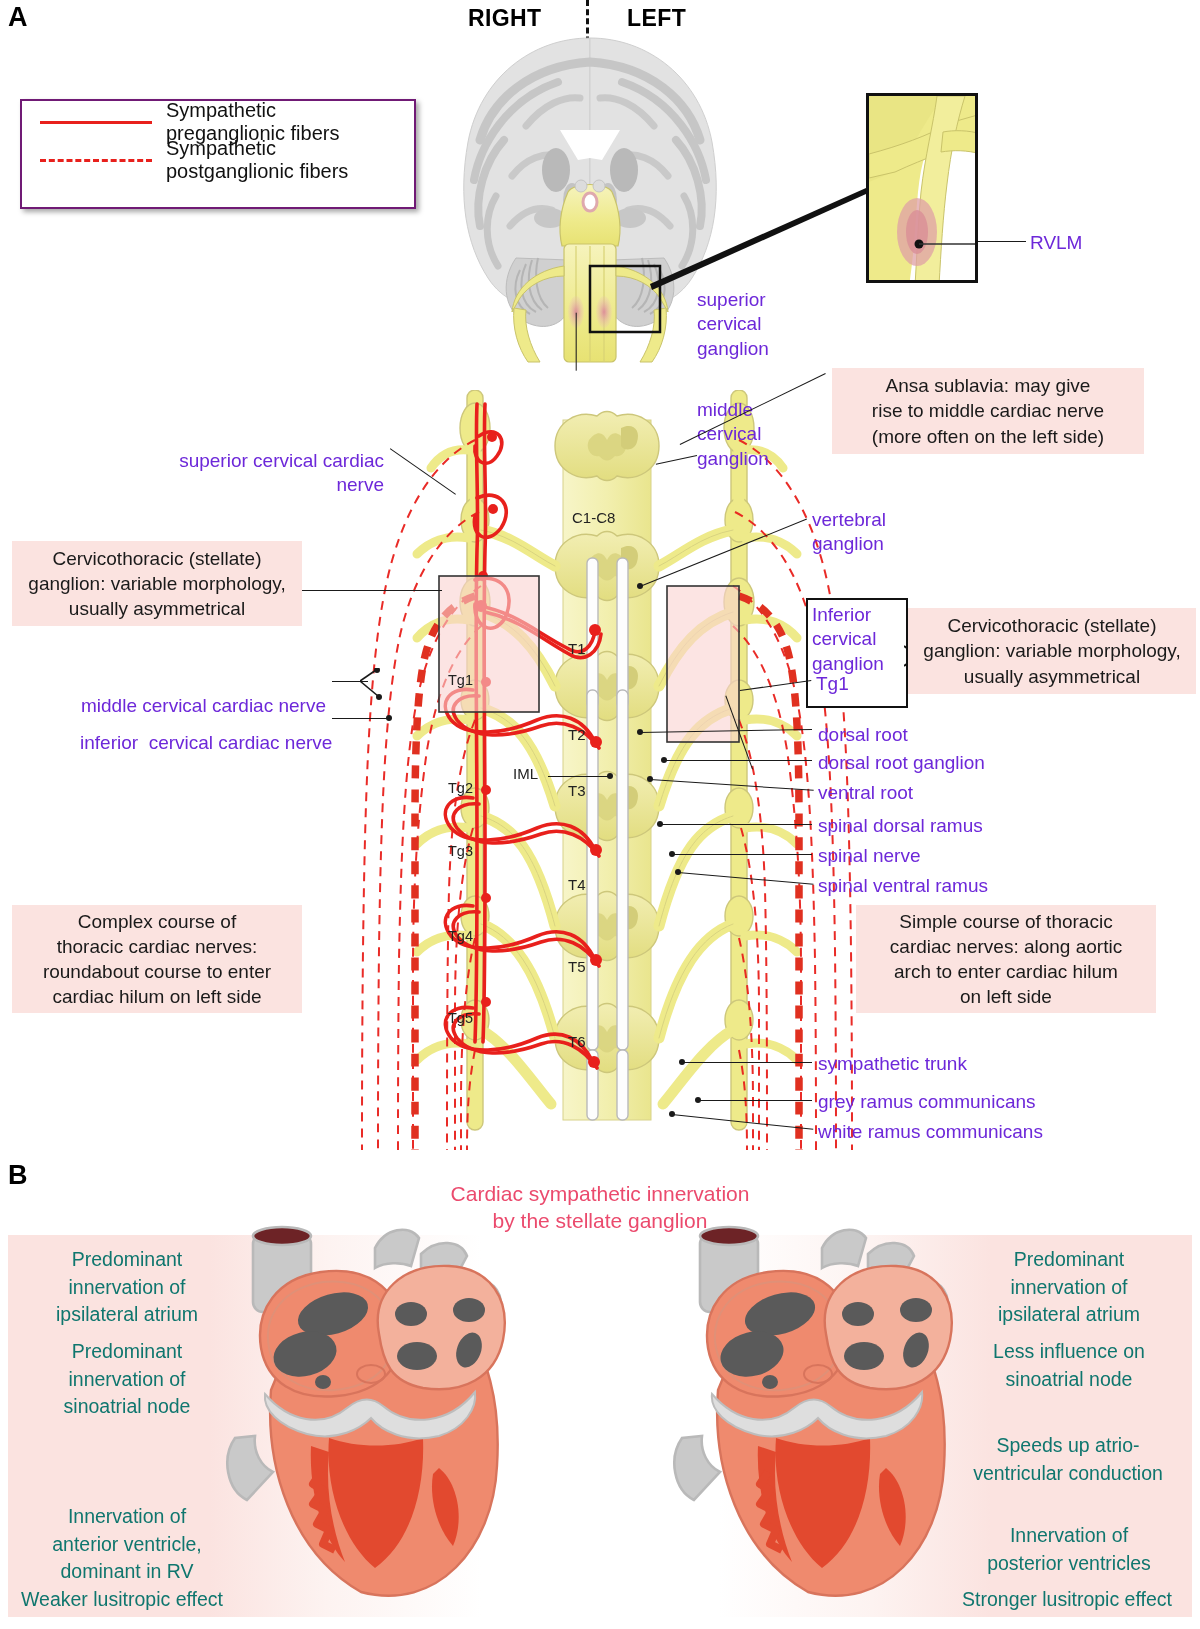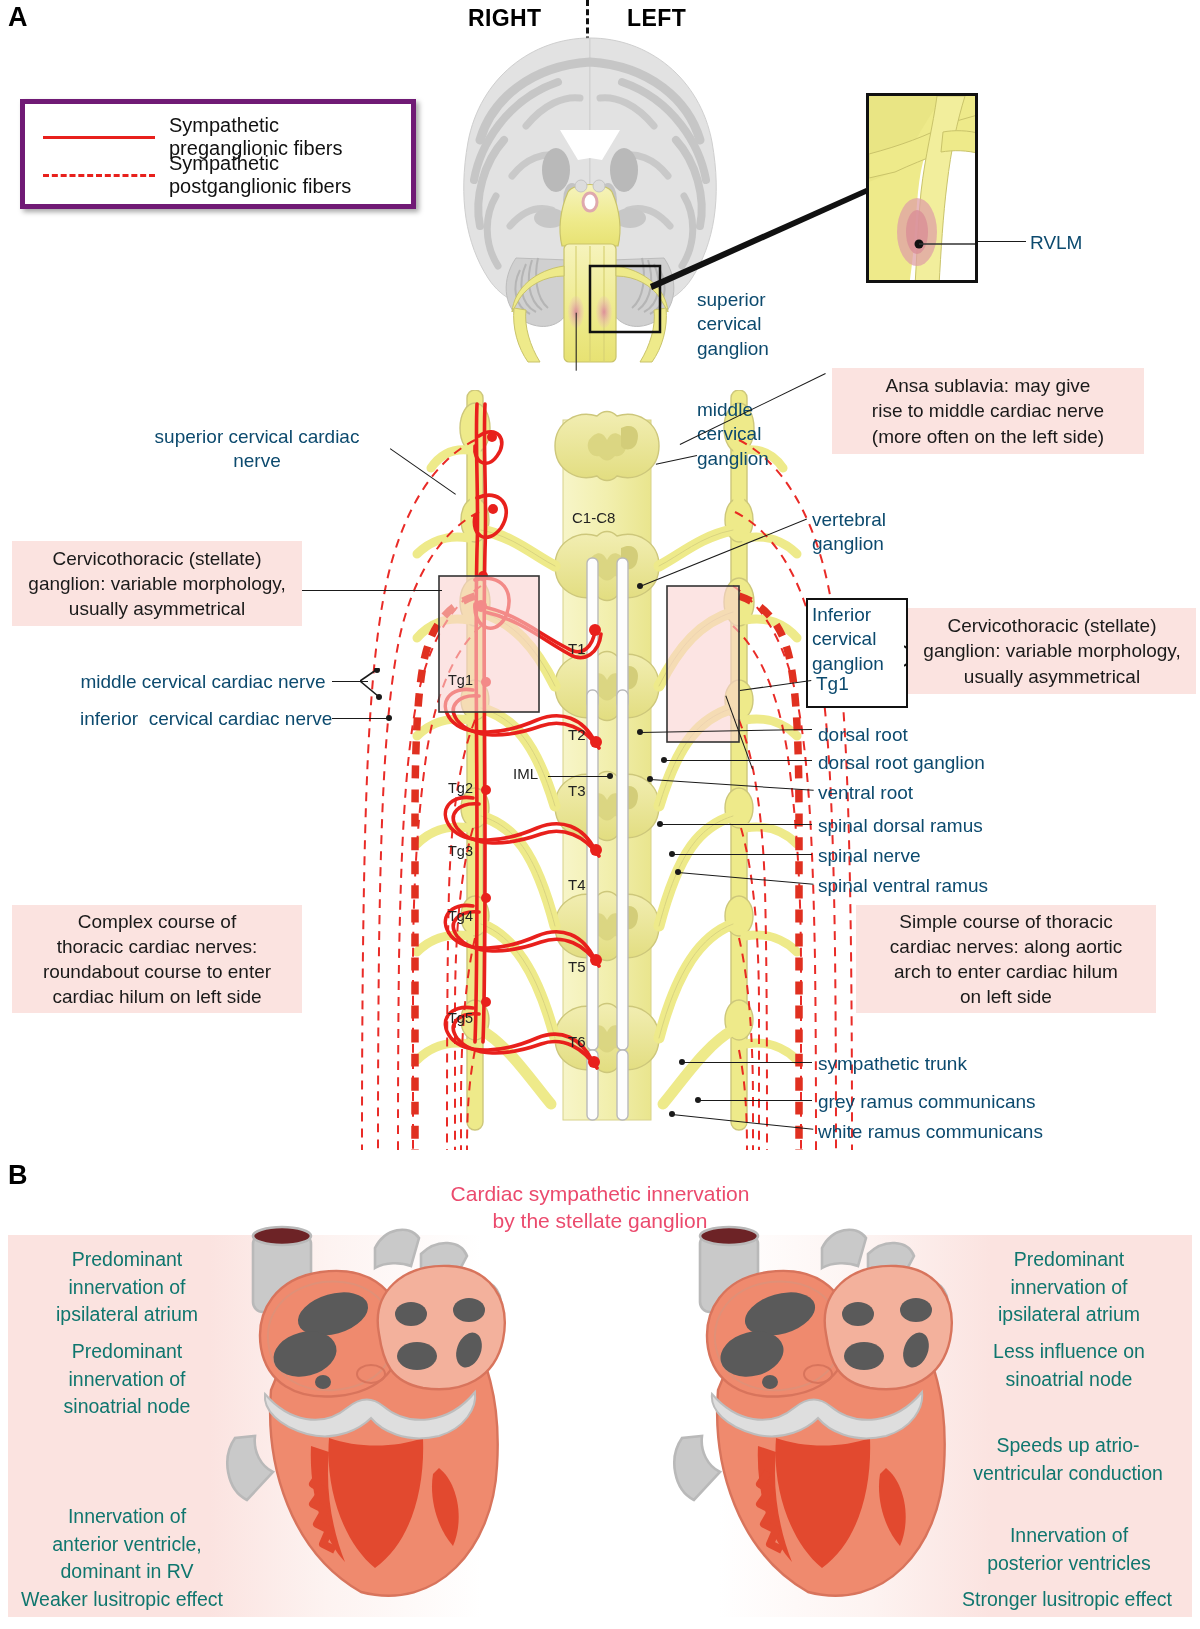--- a/index.html
+++ b/index.html
@@ -3,27 +3,27 @@
 <meta charset="utf-8">
 <style>
   html,body{margin:0;padding:0;background:#fff;}
   body{font-family:"Liberation Sans", sans-serif;color:#1a1a1a;}
   #page{position:relative;width:1200px;height:1629px;overflow:hidden;background:#fff;}
   .abs{position:absolute;}
   .panel-letter{font-weight:bold;font-size:27px;color:#000;letter-spacing:0;}
   .side-label{font-weight:bold;font-size:23px;letter-spacing:.4px;color:#000;}
   .pinkbox{background:#fbe3e0;color:#1a1a1a;font-size:19px;line-height:1.32;text-align:center;
            display:flex;align-items:center;justify-content:center;padding:7px 8px;box-sizing:border-box;}
-  .lead-label{font-size:19px;line-height:1.28;color:#0c4a6e;}
-  .lead-label.r{text-align:center;}
+  .lead-label{font-size:19px;line-height:1.28;color:#6d28d9;}
+  .lead-label.r{text-align:right;margin-top:24px;}
   .lead-label.l{text-align:left;}
   .tiny{font-size:15px;color:#222;}
   .tiny2{font-size:14.5px;color:#222;}
-  .legend-box{border:5px solid #701a75;background:#fff;box-shadow:3px 3px 5px rgba(0,0,0,.35);
-              box-sizing:border-box;padding:14px 18px;}
+  .legend-box{border:2px solid #701a75;background:#fff;box-shadow:3px 3px 5px rgba(0,0,0,.35);
+              box-sizing:border-box;padding:2px 18px;}
   .legend-row{display:flex;align-items:center;height:38px;}
   .legend-swatch{width:112px;flex:0 0 112px;display:flex;align-items:center;}
   .legend-text{font-size:20px;color:#111;padding-left:14px;}
   .ln-solid{width:100%;height:0;border-top:3.5px solid #e8201c;}
   .ln-dash{width:100%;height:0;border-top:3.5px dashed #e8201c;}
   .leader{position:absolute;background:#1a1a1a;height:1.4px;transform-origin:0 50%;}
   .dotpt{position:absolute;width:6px;height:6px;border-radius:50%;background:#1a1a1a;}
   .inset{position:absolute;border:3px solid #111;box-sizing:border-box;background:#efe99b;overflow:hidden;}
   .bpink{position:absolute;background:#fbe3e0;}
   .btitle{position:absolute;text-align:center;font-size:21px;line-height:1.3;color:#eb4a6d;}
@@ -363,21 +363,21 @@
   <div class="abs tiny" style="left:568px;top:958px;">T5</div>
   <div class="abs tiny" style="left:568px;top:1033px;">T6</div>
 
   <div class="abs tiny" style="left:513px;top:765px;">IML</div>
   <div class="leader" style="left:548px;top:776px;width:62px;"></div>
   <div class="dotpt" style="left:607px;top:773px;"></div>
 
   <div class="abs tiny2" style="left:448px;top:672px;">Tg1</div>
   <div class="abs tiny2" style="left:448px;top:780px;">Tg2</div>
   <div class="abs tiny2" style="left:448px;top:843px;">Tg3</div>
-  <div class="abs tiny2" style="left:448px;top:908px;">Tg4</div>
+  <div class="abs tiny2" style="left:448px;top:928px;">Tg4</div>
   <div class="abs tiny2" style="left:448px;top:1010px;">Tg5</div>
 
   <div class="abs lead-label l" style="left:697px;top:288px;white-space:pre-line;">superior
 cervical
 ganglion</div>
   <div class="leader" style="left:648px;top:695px;width:78px;transform:rotate(-110deg);transform-origin:100% 50%;"></div>
 
   <div class="abs lead-label l" style="left:697px;top:398px;white-space:pre-line;">middle
 cervical
 ganglion</div>

